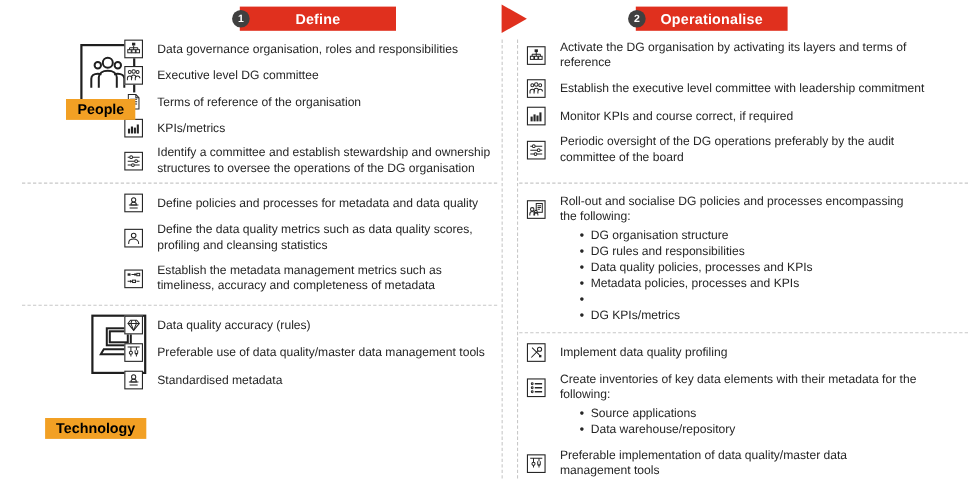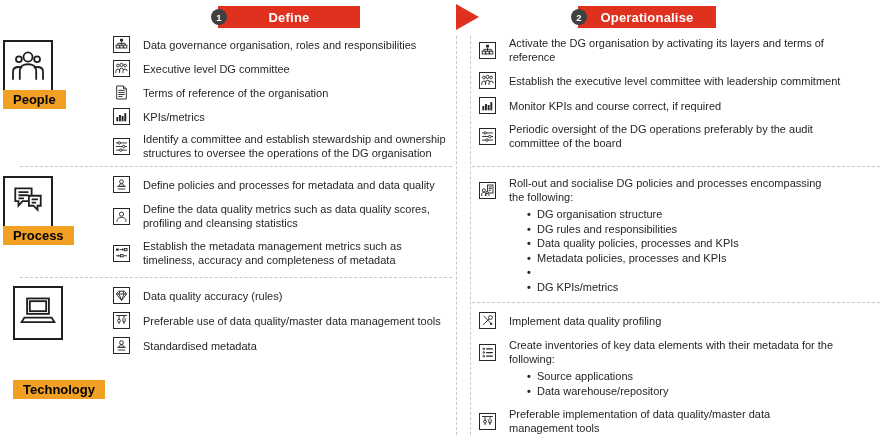--- a/index.html
+++ b/index.html
@@ -19,21 +19,21 @@
          border-top:13px solid transparent;border-bottom:13px solid transparent;border-left:23px solid #E0301E;}
 
   
   .vline{position:absolute;top:36px;height:399px;width:0;border-left:1px dashed #c8c8c8;}
   #vl-1{left:456px;} #vl-2{left:470px;}
   .hline{position:absolute;height:0;border-top:1px dashed #c8c8c8;}
   #hl-l1{left:20px;top:166px;width:432px;} #hl-l2{left:20px;top:277px;width:432px;}
   #hl-r1{left:472px;top:166px;width:408px;} #hl-r2{left:472px;top:302px;width:408px;}
 
   
-  .cat{position:absolute;width:120px;display:flex;flex-direction:column;align-items:flex-start;}
+  .cat{position:absolute;width:120px;display:flex;flex-direction:column;align-items:flex-end;}
   #cat-people{left:3px;top:40px;} #cat-process{left:3px;top:176px;} #cat-technology{left:13px;top:286px;gap:44px;}
   .cat-box{width:46px;height:50px;border:2.2px solid #1f1f1f;background:#fff;
            display:flex;align-items:center;justify-content:center;}
   .cat-box svg{width:40px;height:44px;stroke:#1f1f1f;fill:none;stroke-width:2;}
   .cat-label{margin-top:-4px;z-index:1;background:#F2A024;color:#000;font-weight:bold;font-size:13px;
              padding:2px 10px;white-space:nowrap;}
 
   
   .sec{position:absolute;display:flex;flex-direction:column;}
   #sec-dp {left:113px;top:36px;width:342px;gap:7px;}
@@ -175,28 +175,20 @@
   <div class="hline" id="hl-r2"></div>
 
   <div class="cat" id="cat-people">
     <div class="cat-box">
         <svg>
           <use href="#c-people"></use>
         </svg>
       </div>
     <div class="cat-label">People</div>
   </div>
-  <div class="cat" id="cat-process">
-    <div class="cat-box">
-        <svg>
-          <use href="#c-process"></use>
-        </svg>
-      </div>
-    <div class="cat-label">Process</div>
-  </div>
   <div class="cat" id="cat-technology">
     <div class="cat-box">
         <svg>
           <use href="#c-laptop"></use>
         </svg>
       </div>
     <div class="cat-label">Technology</div>
   </div>
 
   <div class="sec left-col" id="sec-dp">

